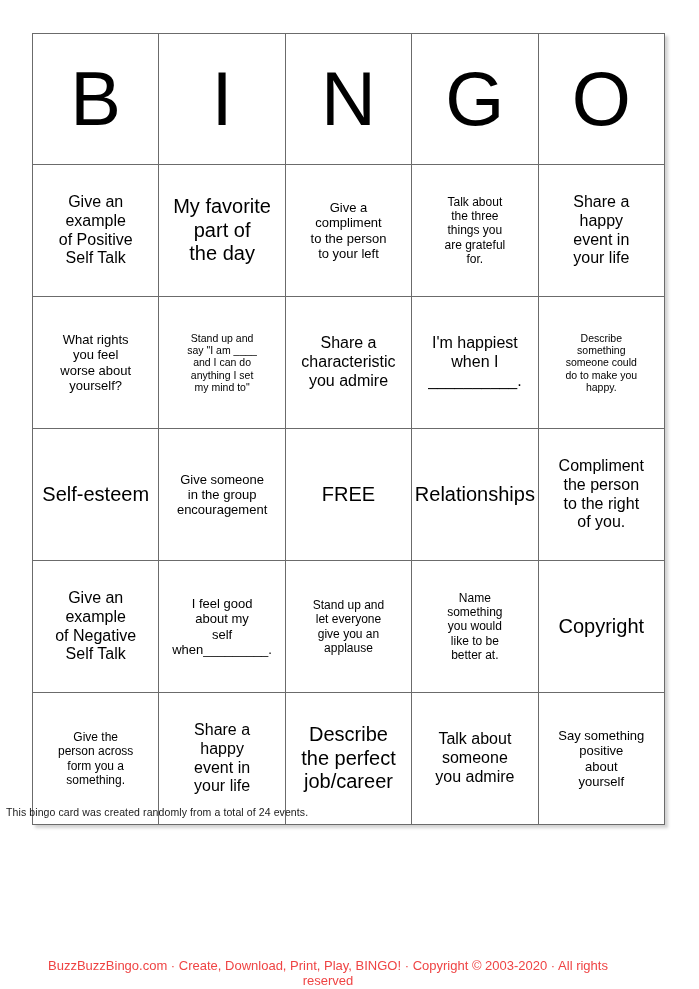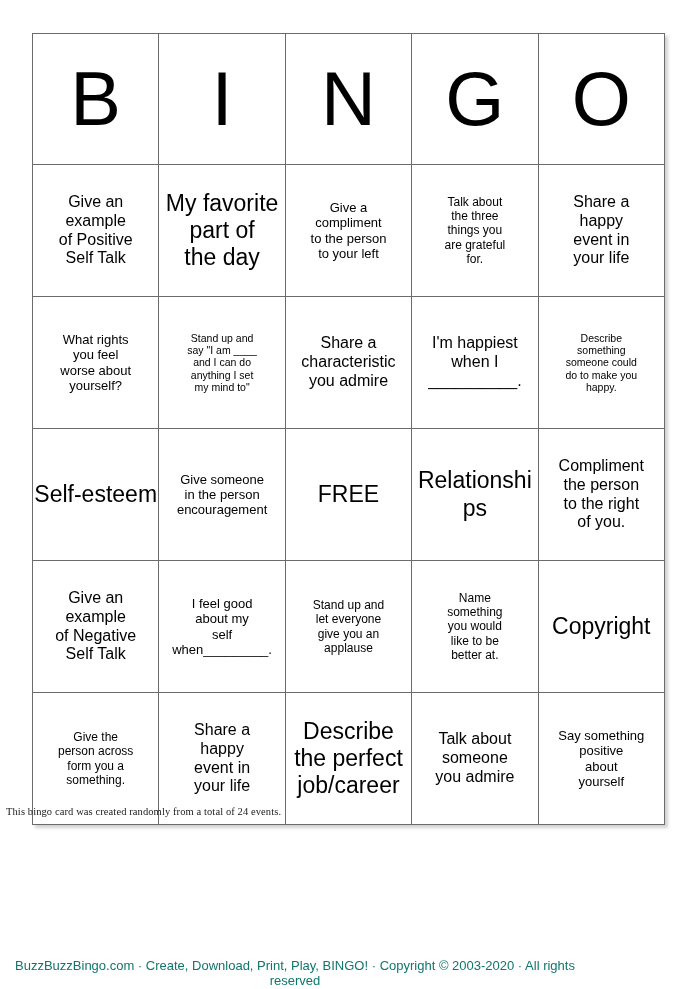--- a/index.html
+++ b/index.html
@@ -50,49 +50,49 @@
     letter-spacing: 0px;
     line-height: 1;
     padding: 0;
   }
 
   tr.cell-row td {
     height: 127px;
   }
 
   
-  .sz-xl  { font-size: 23px; }
+  .sz-xl  { font-size: 20px; }
   .sz-lg  { font-size: 16px; }
   .sz-md  { font-size: 13px; }
   .sz-sm  { font-size: 12px; }
   .sz-xs  { font-size: 10.5px; }
 
   .cell-text {
     display: block;
     white-space: pre-line;
   }
 
   .note-line {
     position: absolute;
     left: 6px;
     top: 806px;
     font-size: 10.5px;
     color: #1a1a1a;
     letter-spacing: 0.1px;
-    font-family: Liberation Serif, serif;
   }
 
   .footer-bar {
     position: absolute;
     left: 0;
     top: 958px;
     width: 590px;
     text-align: center;
     font-size: 13px;
-    color: #0f766e;
+    color: #ef4444;
+    padding-left: 33px;
   }
 </style>
 </head>
 <body>
 
 <div class="card-wrap">
   <table class="bingo-grid">
     <tbody>
       <tr class="header-row">
         <td>B</td>
@@ -167,21 +167,21 @@
 happy.</span>
           </td>
       </tr>
 
       <tr class="cell-row">
         <td>
             <span class="cell-text sz-xl">Self-esteem</span>
           </td>
         <td>
             <span class="cell-text sz-md">Give someone
-in the person
+in the group
 encouragement</span>
           </td>
         <td>
             <span class="cell-text sz-xl">FREE</span>
           </td>
         <td>
             <span class="cell-text sz-xl">Relationships</span>
           </td>
         <td>
             <span class="cell-text sz-lg">Compliment

